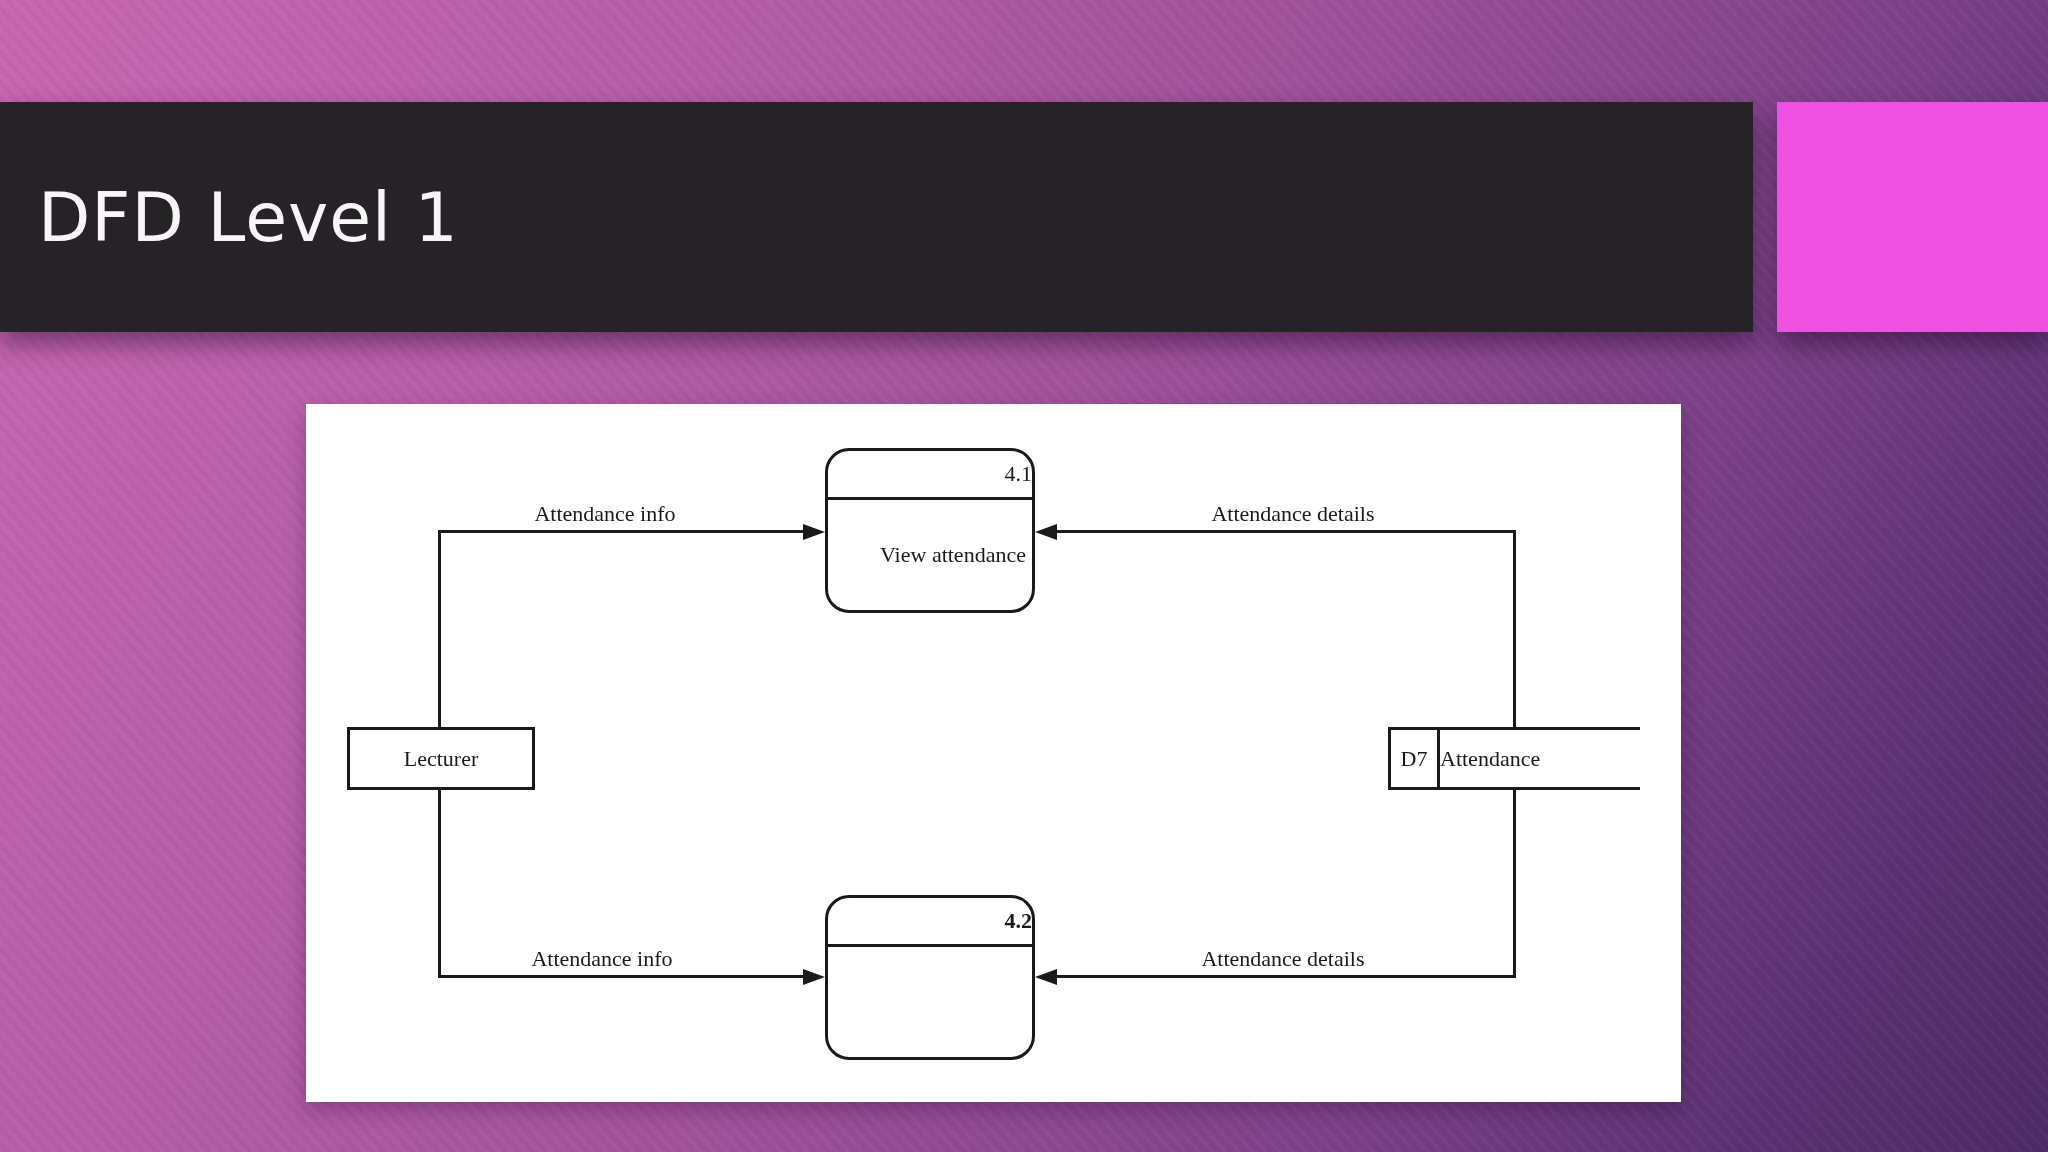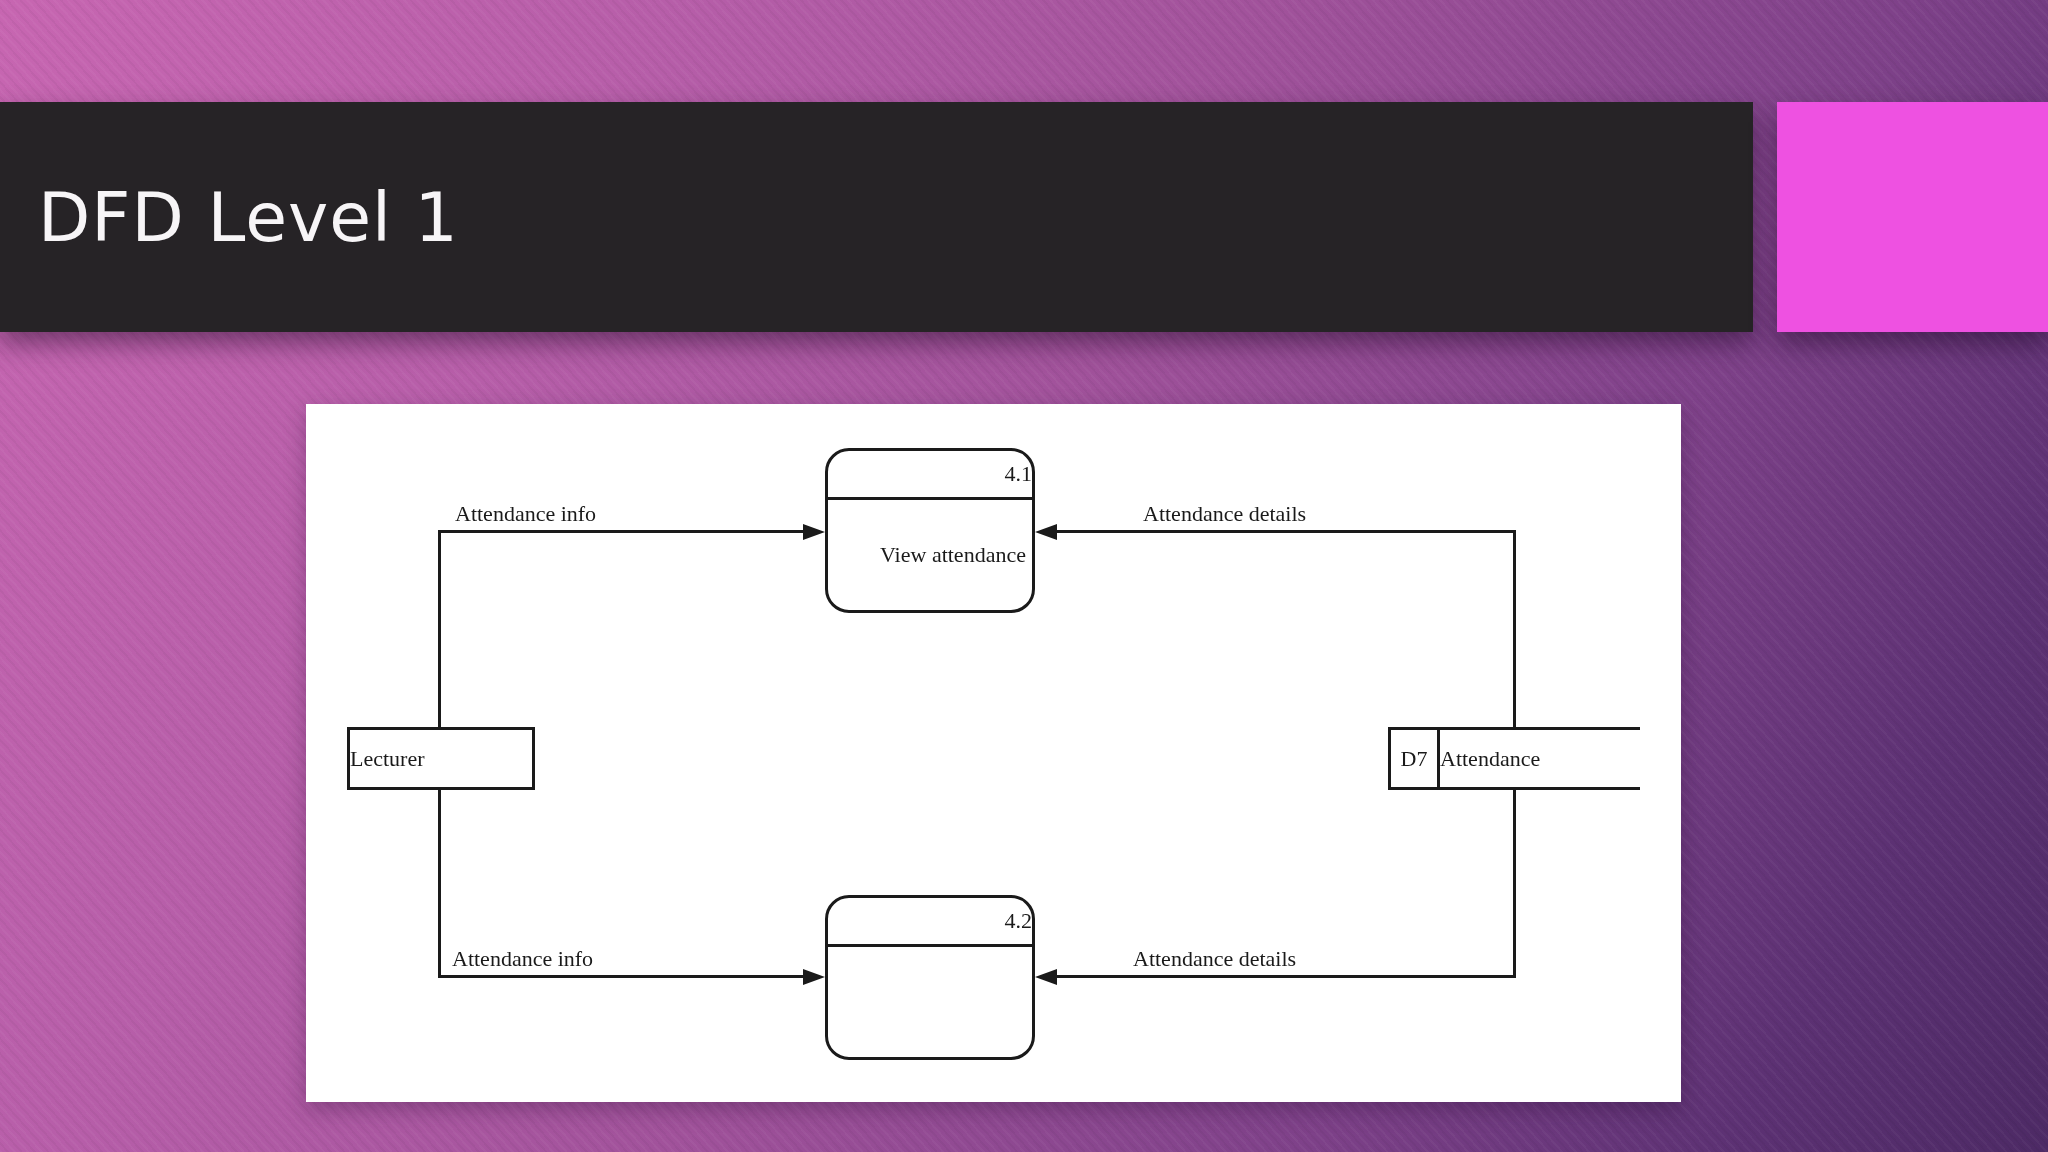--- a/index.html
+++ b/index.html
@@ -56,39 +56,39 @@
     z-index: 2;
     color: #1a1a1a;
     font-size: 22px;
   }
 
   
   .entity {
     left: 41px; top: 323px; width: 188px; height: 63px;
     border: 3px solid #1a1a1a; background: #fff;
     box-sizing: border-box;
-    display: flex; align-items: center; 
+    display: flex; align-items: center; justify-content: center;
   }
   .process {
     width: 210px; height: 165px;
     border: 3px solid #1a1a1a; background: #fff;
     border-radius: 24px;
     box-sizing: border-box;
     display: flex; flex-direction: column;
   }
   .process-header {
     height: 46px; border-bottom: 3px solid #1a1a1a;
     display: flex; align-items: center; justify-content: flex-end;
   }
   .process-body {
     flex: 1;
     display: flex; align-items: center; justify-content: center; margin-left: 46px;
   }
   .proc-1 { left: 519px; top: 44px; }
-  .proc-2 { left: 519px; top: 491px; }
+  .proc-2 { left: 519px; top: 491px; font-weight: bold; }
 
   .store-id {
     left: 1082px; top: 323px; width: 52px; height: 63px;
     border: 3px solid #1a1a1a; background: #fff;
     box-sizing: border-box;
     display: flex; align-items: center; justify-content: center;
   }
   .store-name {
     left: 1134px; top: 323px; width: 200px; height: 63px;
     border-top: 3px solid #1a1a1a; border-bottom: 3px solid #1a1a1a;
@@ -110,21 +110,21 @@
 
   .arrow { width: 0; height: 0; }
   .arrow-right { border-top: 8px solid transparent; border-bottom: 8px solid transparent; border-left: 22px solid #1a1a1a; }
   .arrow-left  { border-top: 8px solid transparent; border-bottom: 8px solid transparent; border-right: 22px solid #1a1a1a; }
   .a-tl { left: 497px; top: 120px; }
   .a-bl { left: 497px; top: 565px; }
   .a-tr { left: 729px; top: 120px; }
   .a-br { left: 729px; top: 565px; }
 
   
-  .flow-label { width: 300px; height: 26px; line-height: 26px; text-align: left; }
+  .flow-label { width: 300px; height: 26px; line-height: 26px; text-align: center; }
   .fl-tl { left: 149px; top: 97px; }
   .fl-tr { left: 837px; top: 97px; }
   .fl-bl { left: 146px; top: 542px; }
   .fl-br { left: 827px; top: 542px; }
 </style>
 </head>
 <body>
 
 <div class="slide">
 

